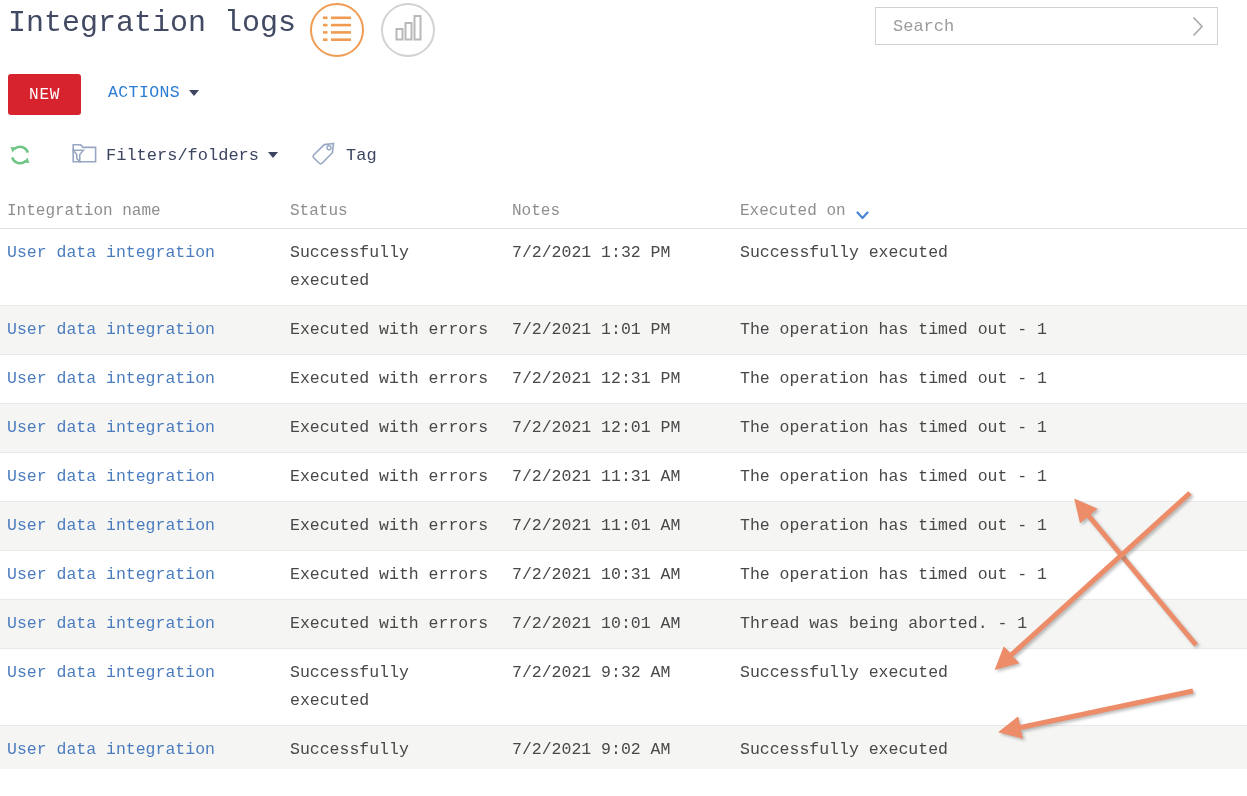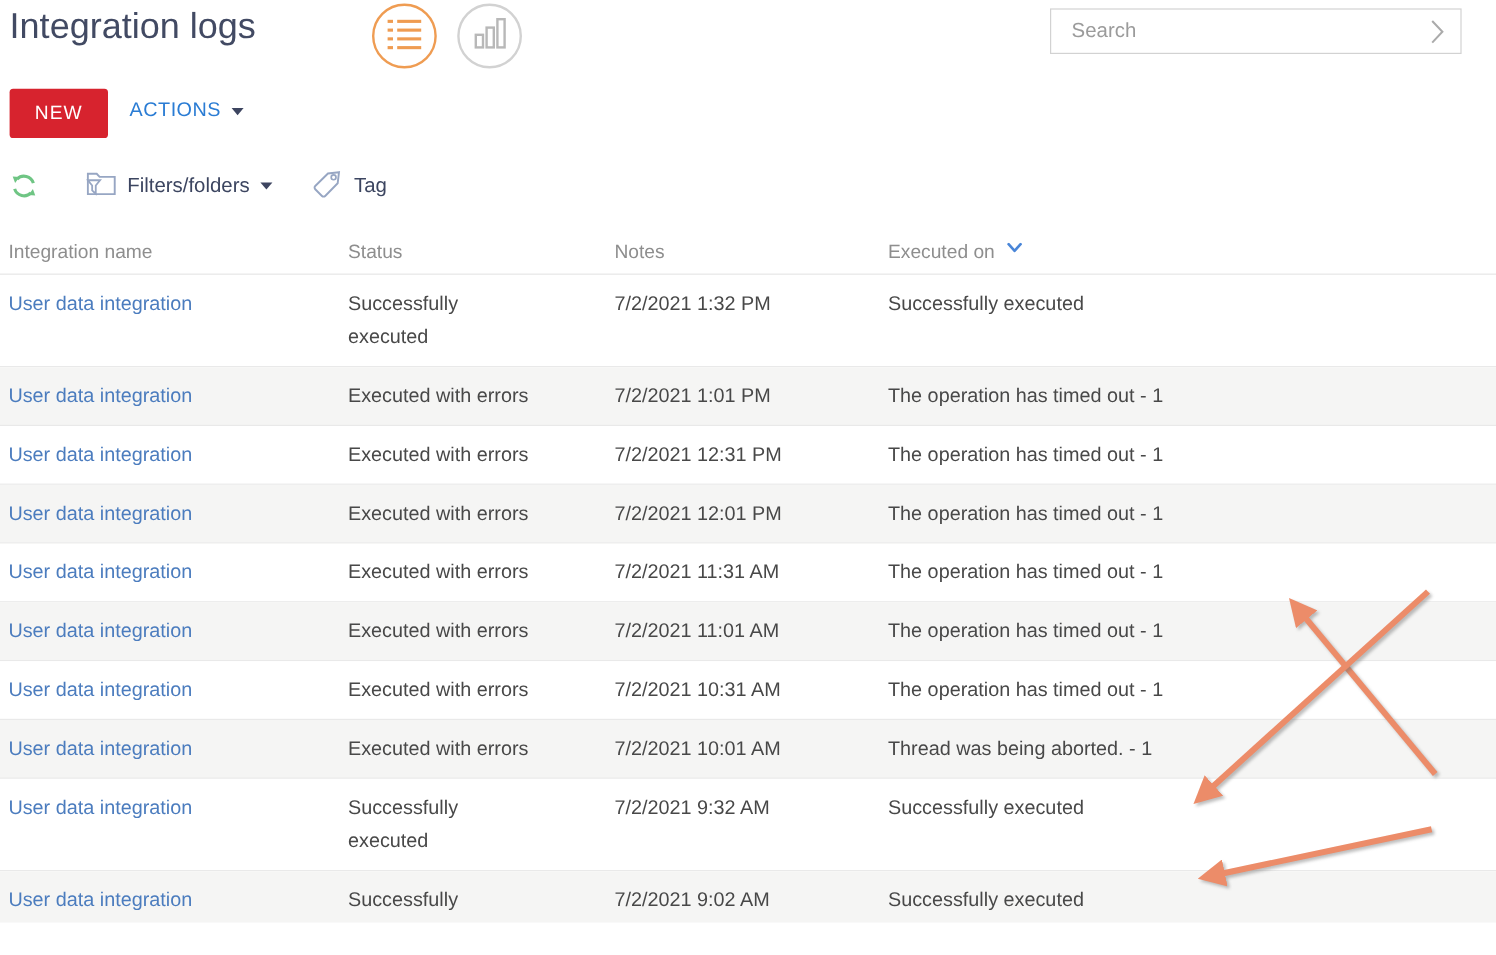--- a/index.html
+++ b/index.html
@@ -1,18 +1,18 @@
 <!DOCTYPE html>
 <html><head>
 <meta charset="utf-8">
 <style>
   html,body{margin:0;padding:0;background:#fff;}
   .page{
     position:relative;width:1247px;height:769px;overflow:hidden;background:#fff;
-    font-family:Liberation Sans, sans-serif;color:#454545;
+    font-family:Liberation Mono, monospace;color:#454545;
   }
   
   .title{position:absolute;left:8px;top:6px;font-size:30px;font-weight:400;color:#424a63;letter-spacing:0;}
   .vtoggle{position:absolute;top:3px;width:54px;height:54px;border-radius:50%;box-sizing:border-box;
     display:flex;align-items:center;justify-content:center;cursor:pointer;background:#fff;}
   .vtoggle.list{left:310px;border:2px solid #ef9c52;}
   .vtoggle.chart{left:381px;border:2px solid #d2d2d2;}
   .searchbox{position:absolute;left:875px;top:7px;width:343px;height:38px;box-sizing:border-box;
     border:1px solid #d2d2d2;background:#fff;display:flex;align-items:center;}
   .searchbox input{flex:1;border:none;outline:none;font-family:inherit;font-size:17px;color:#555;
@@ -29,21 +29,21 @@
   
   .filterbar{position:absolute;left:8px;top:140px;height:30px;display:flex;align-items:center;}
   .icon-btn{display:flex;align-items:center;cursor:pointer;}
   .fb-label{font-size:17px;color:#3c4560;}
   .filters-group{display:flex;align-items:center;gap:9px;margin-left:40px;cursor:pointer;}
   .tag-group{display:flex;align-items:center;gap:10px;margin-left:32px;cursor:pointer;}
   
   .thead{position:absolute;left:0;top:194px;width:1247px;height:35px;box-sizing:border-box;
     border-bottom:1px solid #e3e3e3;display:grid;grid-template-columns:283px 222px 228px 1fr;
     padding-left:7px;align-items:center;font-size:16px;color:#8e8e8e;}
-  .th{display:flex;align-items:flex-start;gap:10px;}
+  .th{display:flex;align-items:flex-end;gap:10px;}
   .rows{position:absolute;left:0;top:229px;width:1247px;}
   .trow{display:grid;grid-template-columns:283px 222px 228px 1fr;padding-left:7px;box-sizing:border-box;
     border-bottom:1px solid #e9e9e9;background:#fff;cursor:pointer;}
   .trow.alt{background:#f5f5f4;}
   .cell{font-size:16.5px;line-height:28px;padding:10px 10px 10px 0;color:#484848;}
   .c-status{white-space:pre-line;}
   .link{color:#4b7cbe;text-decoration:none;}
   
   #annotations{position:absolute;left:0;top:0;width:1247px;height:796px;pointer-events:none;z-index:5;}
   #annotations line{filter:drop-shadow(2px 2px 1.5px rgba(110,110,110,.45));}

